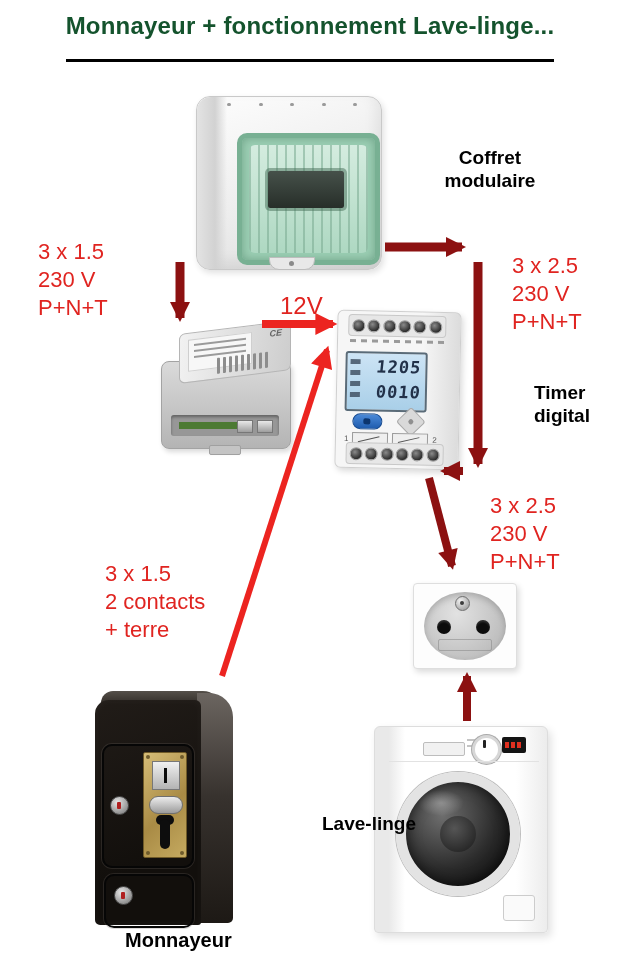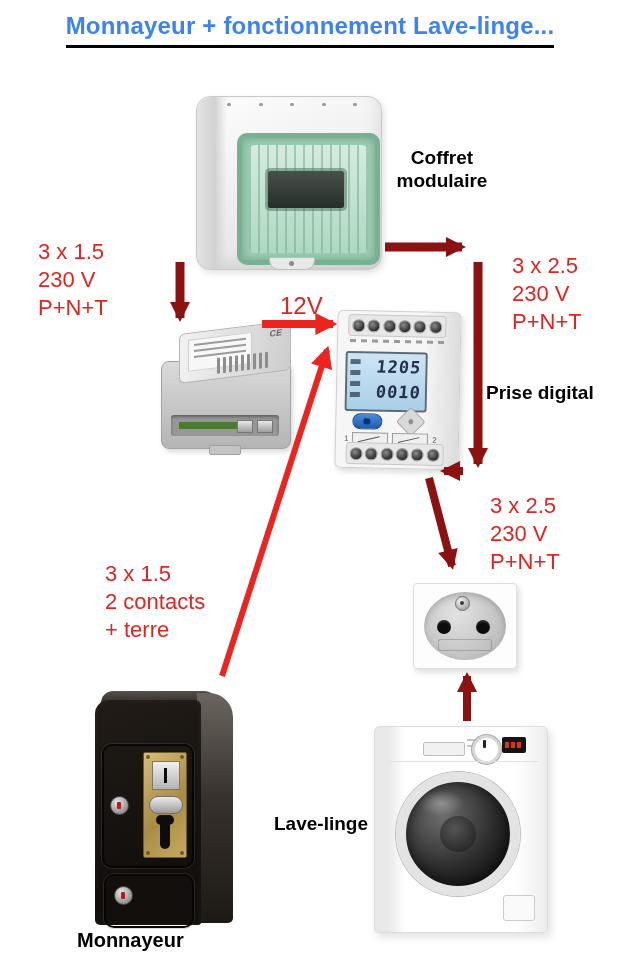--- a/index.html
+++ b/index.html
@@ -4,25 +4,25 @@
 <style>
   html,body{margin:0;padding:0;background:#fff;}
   #canvas{
     position:relative;width:620px;height:970px;background:#fff;
     font-family:"Liberation Sans",sans-serif;overflow:hidden;
   }
   .abs{position:absolute;}
   
   #title-wrap{left:0;top:12px;width:620px;text-align:center;}
   #title-wrap span{
-    display:inline-block;font-size:24px;font-weight:bold;color:#3b82f6;
-    border-bottom:3px solid #000;padding-bottom:5px;letter-spacing:.2px;
+    display:inline-block;font-size:24px;font-weight:bold;color:#14532d;
+    border-bottom:3px solid #000;padding-bottom:19px;letter-spacing:.2px;
   }
   
-  .blabel{font-weight:bold;color:#000;font-size:20px;line-height:23px;white-space:pre-line;}
+  .blabel{font-weight:bold;color:#000;font-size:20px;line-height:23px;white-space:pre-line;padding-left:48px;}
   
   .rednote{color:#e02420;font-size:22px;line-height:28px;white-space:pre-line;font-weight:400;}
   
   #coffret{left:196px;top:96px;width:184px;height:172px;
     background:linear-gradient(160deg,#fdfdfd 0%,#ededed 55%,#dcdcdc 100%);
     border:1px solid #c9c9c9;border-radius:14px;
     box-shadow:inset -5px -7px 14px rgba(0,0,0,.07), 2px 3px 6px rgba(0,0,0,.12);}
   #coffret .sideface{left:0;top:0;width:30px;height:100%;
     background:linear-gradient(90deg,#e3e3e3,#d2d2d2 60%,rgba(220,220,220,0));
     border-radius:14px 0 0 14px;}
@@ -246,21 +246,21 @@
     </div>
     <div class="abs termstrip ts-bot">
         <i></i>
         <i></i>
         <i></i>
         <i></i>
         <i></i>
         <i></i>
       </div>
   </div>
-  <div class="abs blabel" style="left:486px;top:381px;font-size:19px;">Prise digital</div>
+  <div class="abs blabel" style="left:486px;top:381px;font-size:19px;">Timer digital</div>
 
   <div class="abs" id="prise">
     <div class="abs recess"></div>
     <div class="abs pin">
         <i></i>
       </div>
     <div class="abs hole hL"></div>
     <div class="abs hole hR"></div>
     <div class="abs shutter"></div>
   </div>

